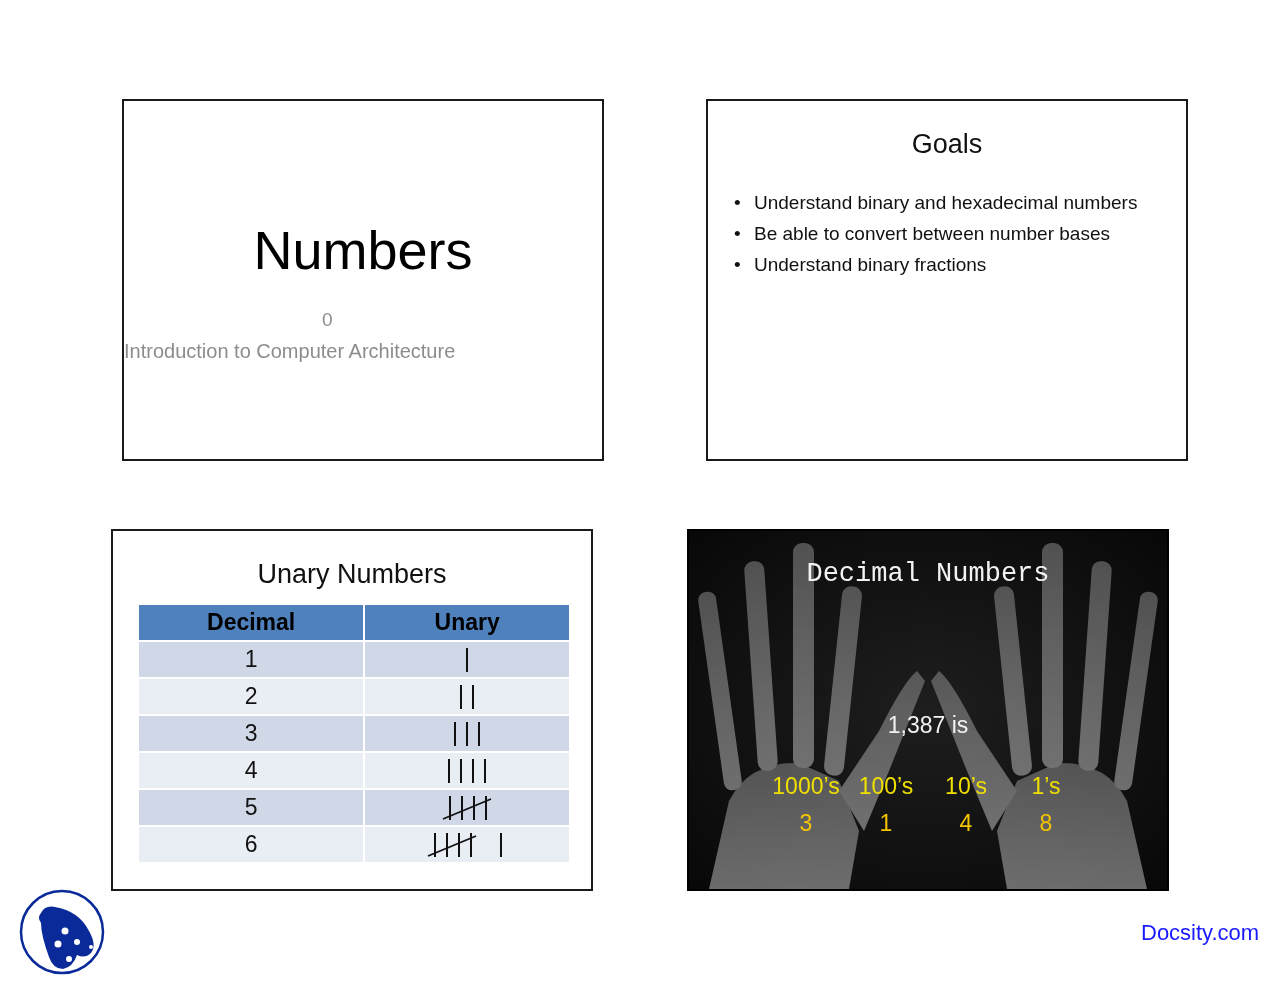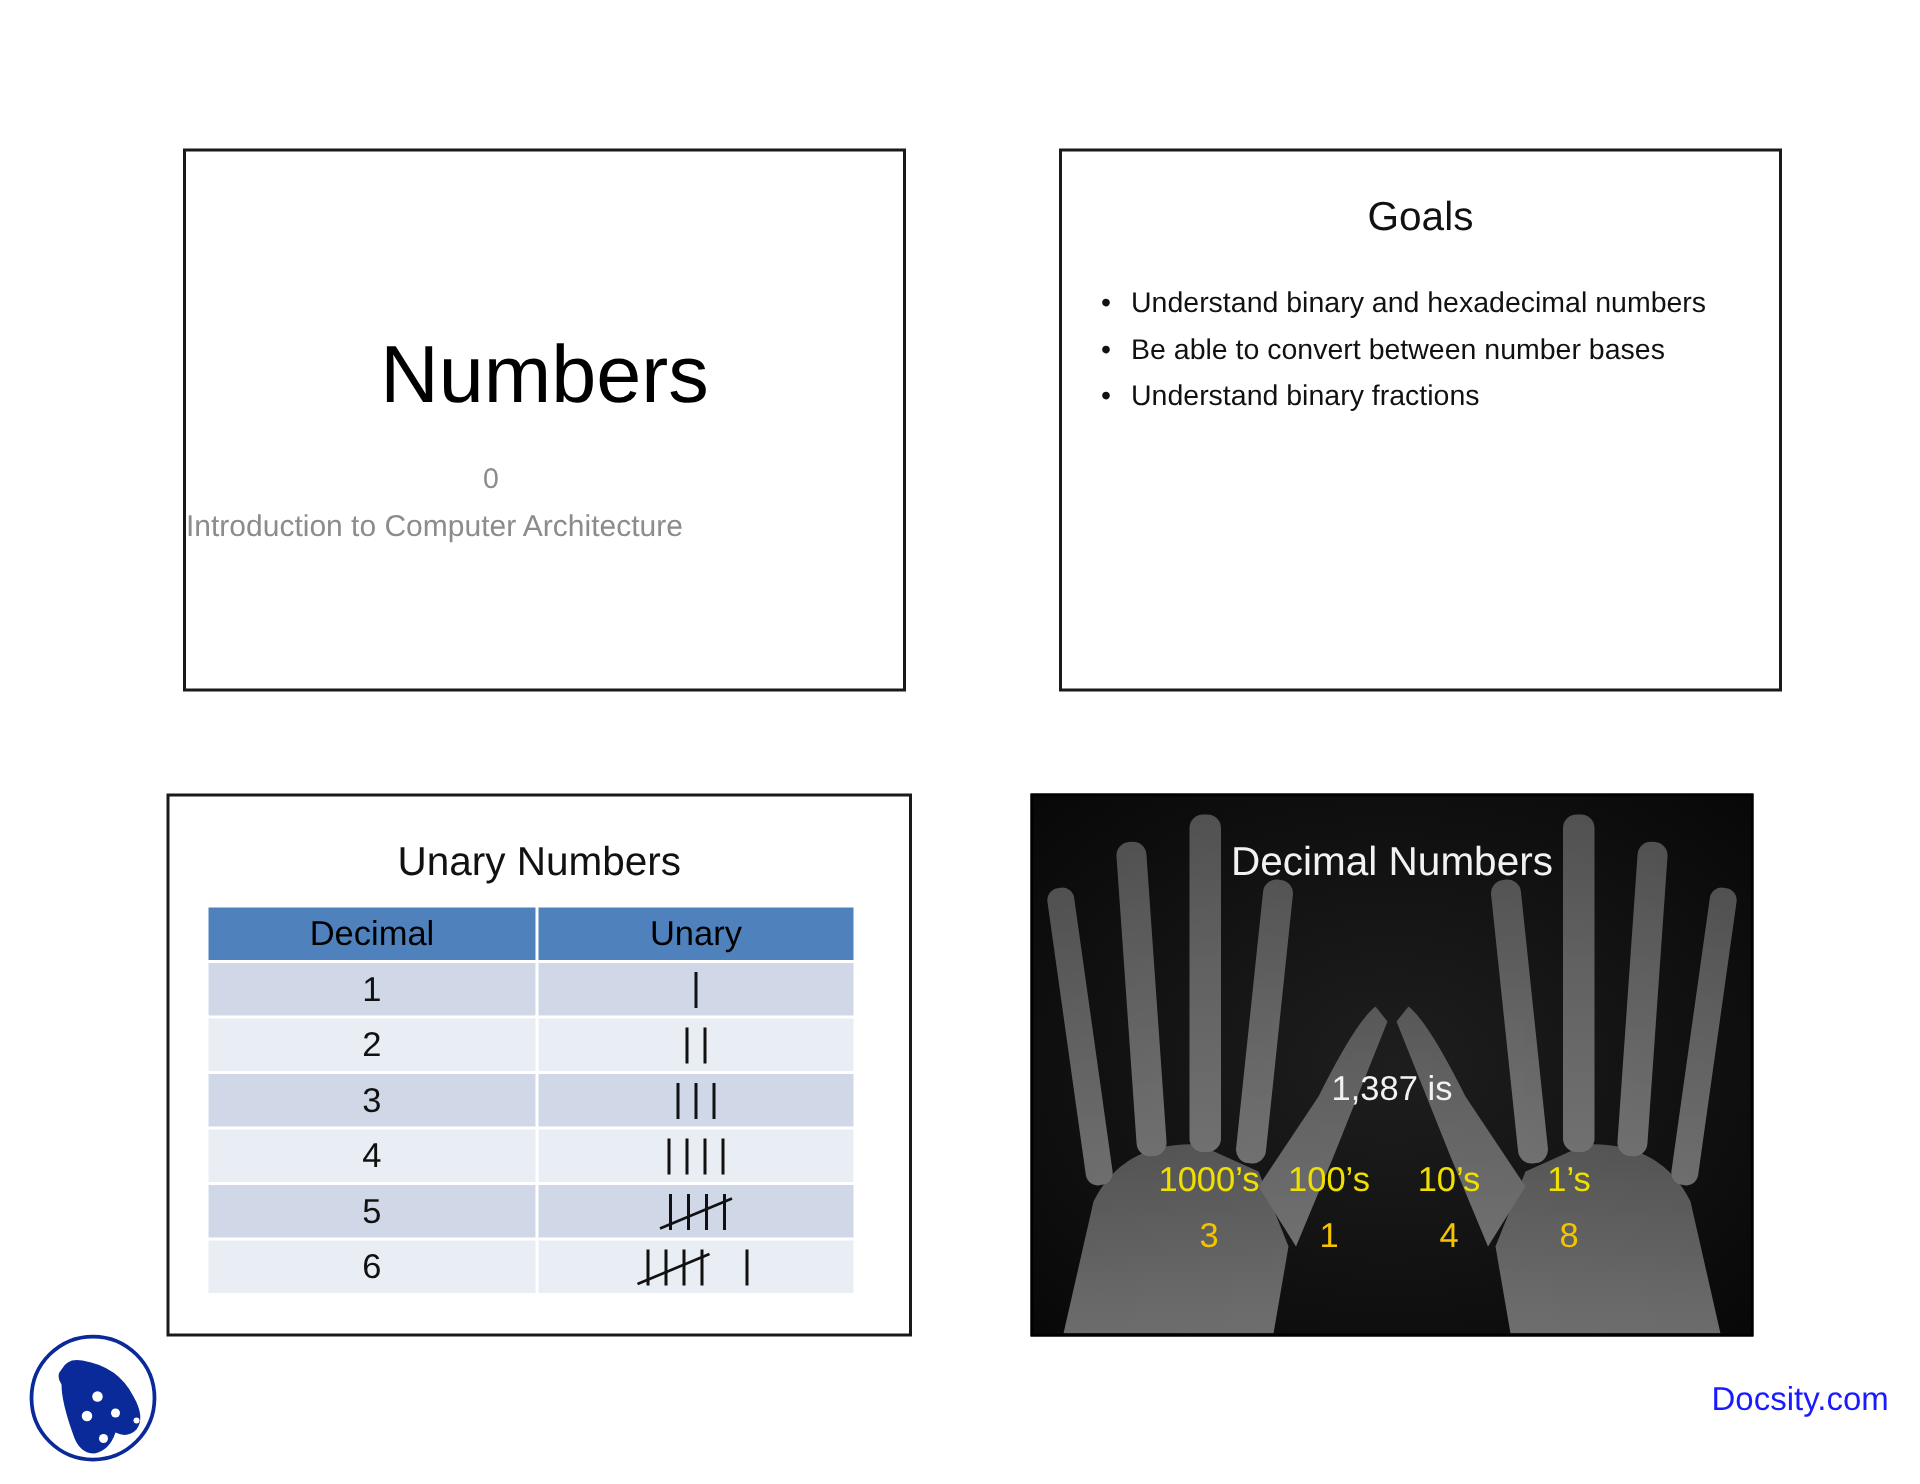--- a/index.html
+++ b/index.html
@@ -1,46 +1,46 @@
 <!DOCTYPE html>
 <html><head>
 <meta charset="utf-8">
 <style>
   html, body { margin:0; padding:0; background:#ffffff; }
   body { width:1280px; height:989px; position:relative; overflow:hidden;
          font-family:"Liberation Sans", "DejaVu Sans", sans-serif; }
   .slide { position:absolute; width:478px; height:358px; border:2px solid #1a1a1a; background:#fff; box-sizing:content-box; overflow:hidden; }
   #s1 { left:122px; top:99px; }
   #s2 { left:662px; top:99px;margin-left:44px; }
-  #s3 { left:111px; top:529px;padding-left:15px; }
+  #s3 { left:111px; top:529px; }
   #s4 { left:687px; top:529px; background:#0d0d0d; border-color:#000; }
 
   
   .s1-title { position:absolute; left:0; right:0; top:118px; text-align:center; font-size:54px; color:#000; }
   .s1-num { position:absolute; left:198px; top:208px; font-size:19px; color:#8c8c8c; }
   .s1-sub { position:absolute; left:0; right:0; top:239px; font-size:20px; color:#8c8c8c; }
 
   
   .s2-title { position:absolute; left:0; right:0; top:28px; text-align:center; font-size:27px; color:#111; }
   .bullets { position:absolute; left:26px; top:86px; margin:0; padding:0; list-style:none; }
   .bullets li { font-size:19px; color:#111; line-height:31px; white-space:nowrap; }
   .bullets li .dot { display:inline-block; width:20px; }
 
   
   .s3-title { position:absolute; left:0; right:0; top:28px; text-align:center; font-size:27px; color:#111; }
   table.unary { position:absolute; left:24px; top:72px; border-collapse:collapse; width:434px; }
-  table.unary th { background:#4f81bd; color:#000; font-weight:normal; font-size:23px; height:35px; border:2px solid #fff; text-align:center; padding:0; }
+  table.unary th { background:#4f81bd; color:#000; font-weight:bold; font-size:23px; height:35px; border:2px solid #fff; text-align:center; padding:0; }
   table.unary td { font-size:23px; color:#111; height:35px; border:2px solid #fff; text-align:center; padding:0; }
   table.unary tr.odd td { background:#d0d8e8; }
   table.unary tr.even td { background:#e9edf4; }
   .tally { display:inline-block; height:28px; vertical-align:middle; }
 
   
   .xray { position:absolute; inset:0; }
-  .s4-title { position:absolute; left:0; right:0; top:28px; text-align:center; font-size:27px; color:#f2f2f2; }
+  .s4-title { position:absolute; left:0; right:0; top:28px; text-align:center; font-size:27px; color:#f2f2f2;font-family:Liberation Mono, monospace; }
   .s4-bullets { position:absolute; left:26px; top:86px; margin:0; padding:0; list-style:none; }
   .s4-bullets li { font-size:19px; color:#f2f2f2; line-height:31px; white-space:nowrap; }
   .s4-bullets li .dot { display:inline-block; width:20px; }
   .s4-number { position:absolute; left:0; right:0; top:181px; text-align:center; font-size:23px; color:#f2f2f2; }
   .place { position:absolute; font-size:23px; color:#f0e000; text-align:center; width:90px; }
   .digit { position:absolute; font-size:23px; color:#f5c400; text-align:center; width:90px; }
 
   
   .logo { position:absolute; left:19px; top:889px; width:86px; height:86px; }
   .docsity { position:absolute; left:1141px; top:920px; font-size:22px; color:#1a1aff; }

